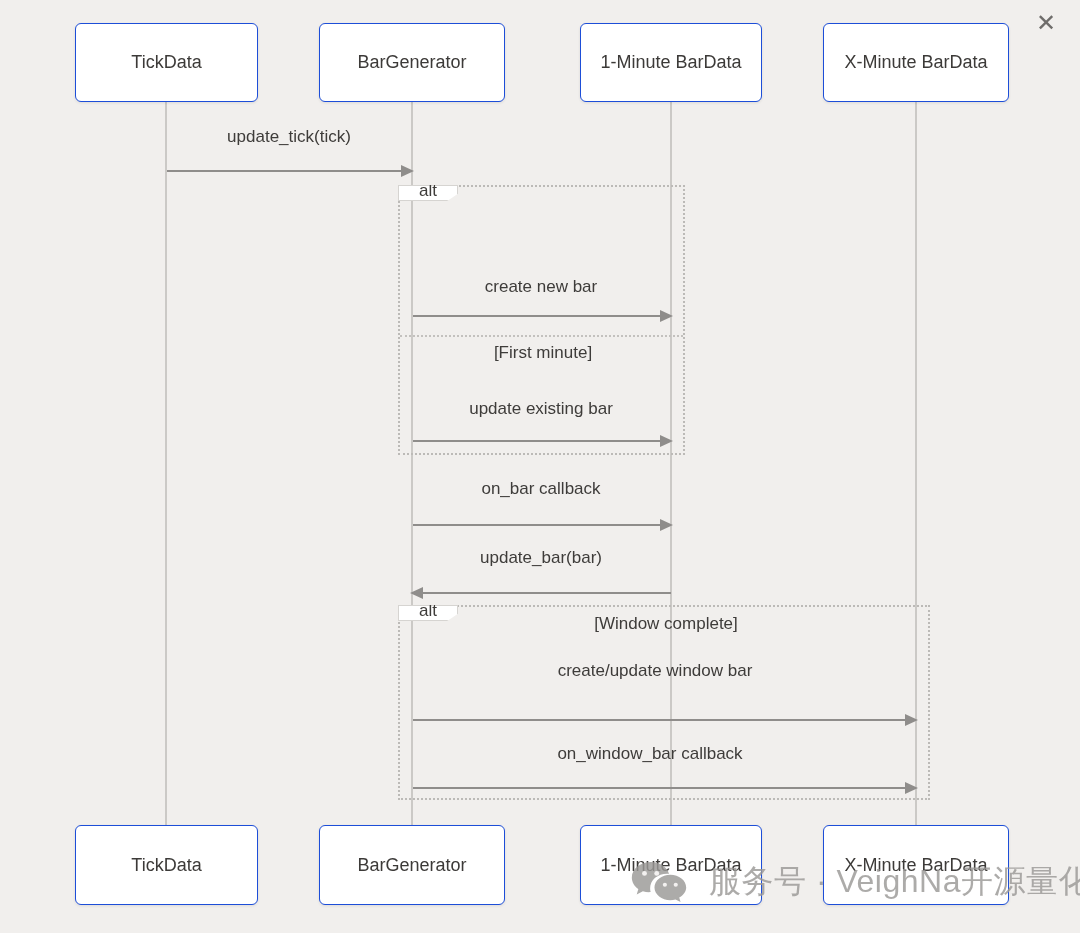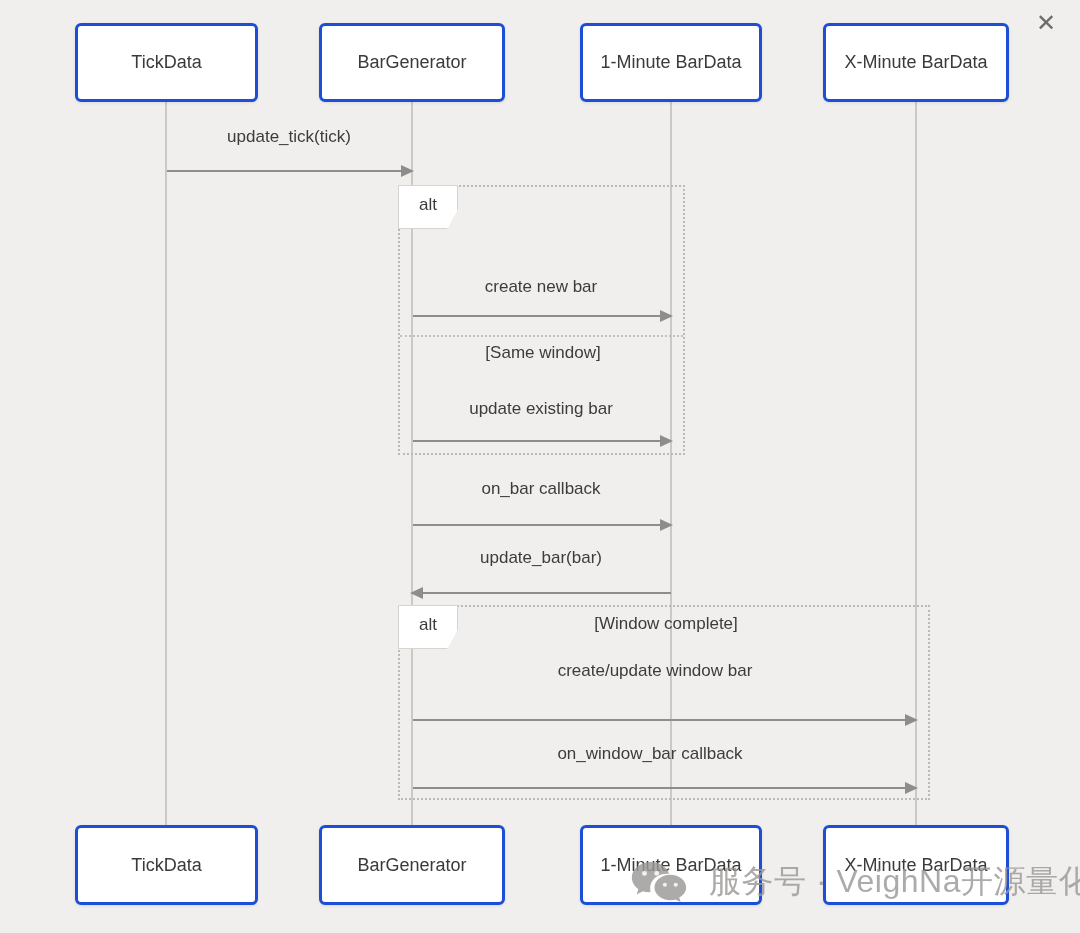--- a/index.html
+++ b/index.html
@@ -9,21 +9,21 @@
     font-family:"Liberation Sans","DejaVu Sans",sans-serif;
     position:relative;overflow:hidden;
     color:#3e3c3a;
   }
   .canvas{position:absolute;inset:0;}
 
   
   .actor{
     position:absolute;height:79px;
     background:#ffffff;
-    border:3px solid #1d4ed8;border-radius:6px;
+    border:1px solid #1d4ed8;border-radius:6px;
     box-shadow:0 1px 3px rgba(0,0,0,.09);
     display:flex;align-items:center;justify-content:center;
     font-size:18px;color:#3c3a38;
     box-sizing:border-box;
   }
   .actor.bottom{height:80px;}
 
   
   .lifeline{
     position:absolute;top:102px;height:723px;width:2px;
@@ -47,21 +47,21 @@
     border-right:13px solid #8f8d8b;
   }
 
   
   .fragment{
     position:absolute;
     border:2px dotted #bcbab7;
     box-sizing:border-box;
   }
   .alt-tag{
-    position:absolute;top:-2px;left:-2px;width:60px;height:44px;
+    position:absolute;top:-2px;left:-2px;width:60px;height:16px;
     background:#ffffff;border:1px solid #d6d4d1;
     clip-path:polygon(0 0,100% 0,100% 55%,82% 100%,0 100%);
     display:flex;align-items:center;justify-content:center;
     font-size:17px;color:#3e3c3a;box-sizing:border-box;
     padding-bottom:4px;
   }
   .guard{
     position:absolute;transform:translateX(-50%);
     font-size:17px;color:#3e3c3a;text-align:center;
     line-height:25px;
@@ -112,21 +112,21 @@
   <div class="actor" style="left:823px;top:23px;width:186px">
       <span>X-Minute BarData</span>
     </div>
 
   <div class="msg-label" style="left:289px;top:127px">update_tick(tick)</div>
   <div class="arrow right" style="left:167px;top:170px;width:245px"></div>
 
   <div class="fragment" style="left:398px;top:185px;width:287px;height:270px">
     <div class="alt-tag">alt</div>
     <div class="fragment-divider" style="top:148px"></div>
-    <div class="guard" style="left:143px;top:153px;white-space:nowrap">[Same window]</div>
+    <div class="guard" style="left:143px;top:153px;white-space:nowrap">[First minute]</div>
   </div>
 
   <div class="msg-label" style="left:541px;top:277px">create new bar</div>
   <div class="arrow right" style="left:413px;top:315px;width:258px"></div>
 
   <div class="msg-label" style="left:541px;top:399px">update existing bar</div>
   <div class="arrow right" style="left:413px;top:440px;width:258px"></div>
 
   <div class="msg-label" style="left:541px;top:479px">on_bar callback</div>
   <div class="arrow right" style="left:413px;top:524px;width:258px"></div>

